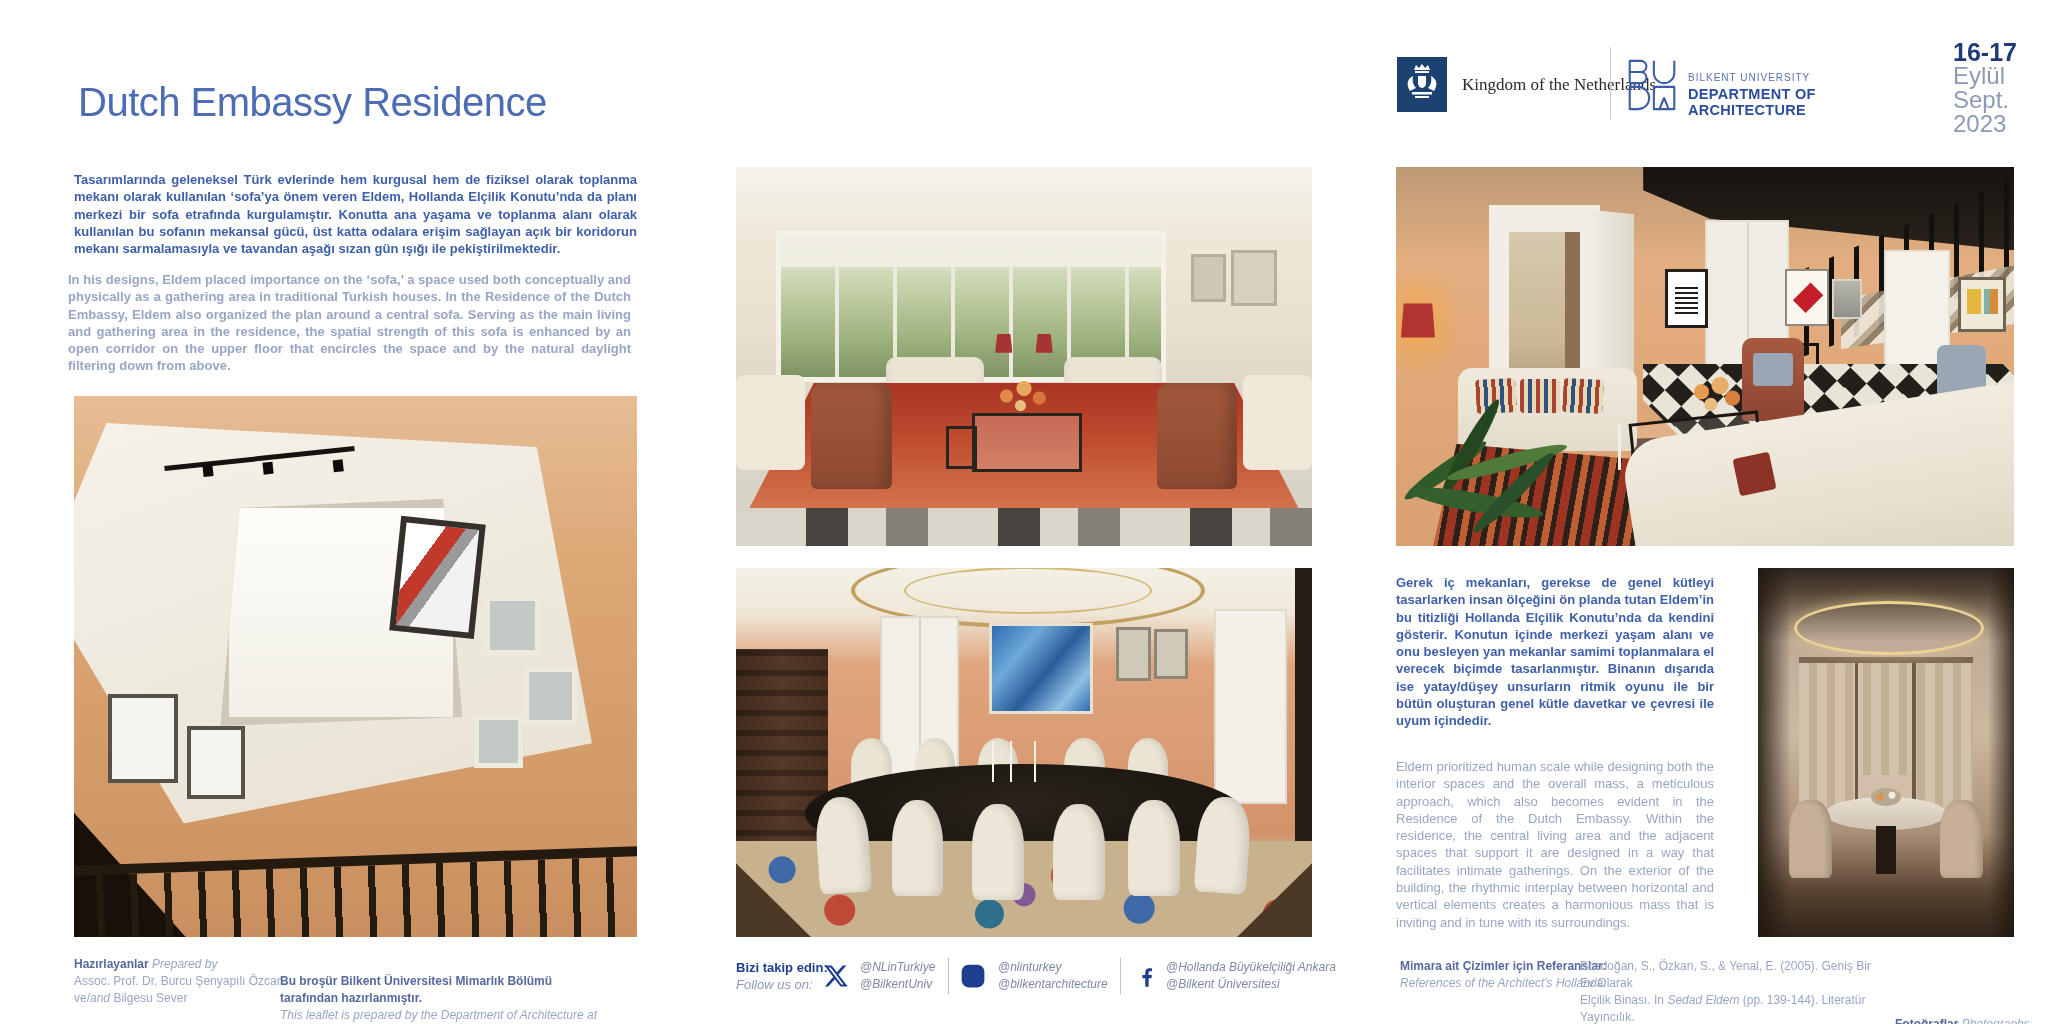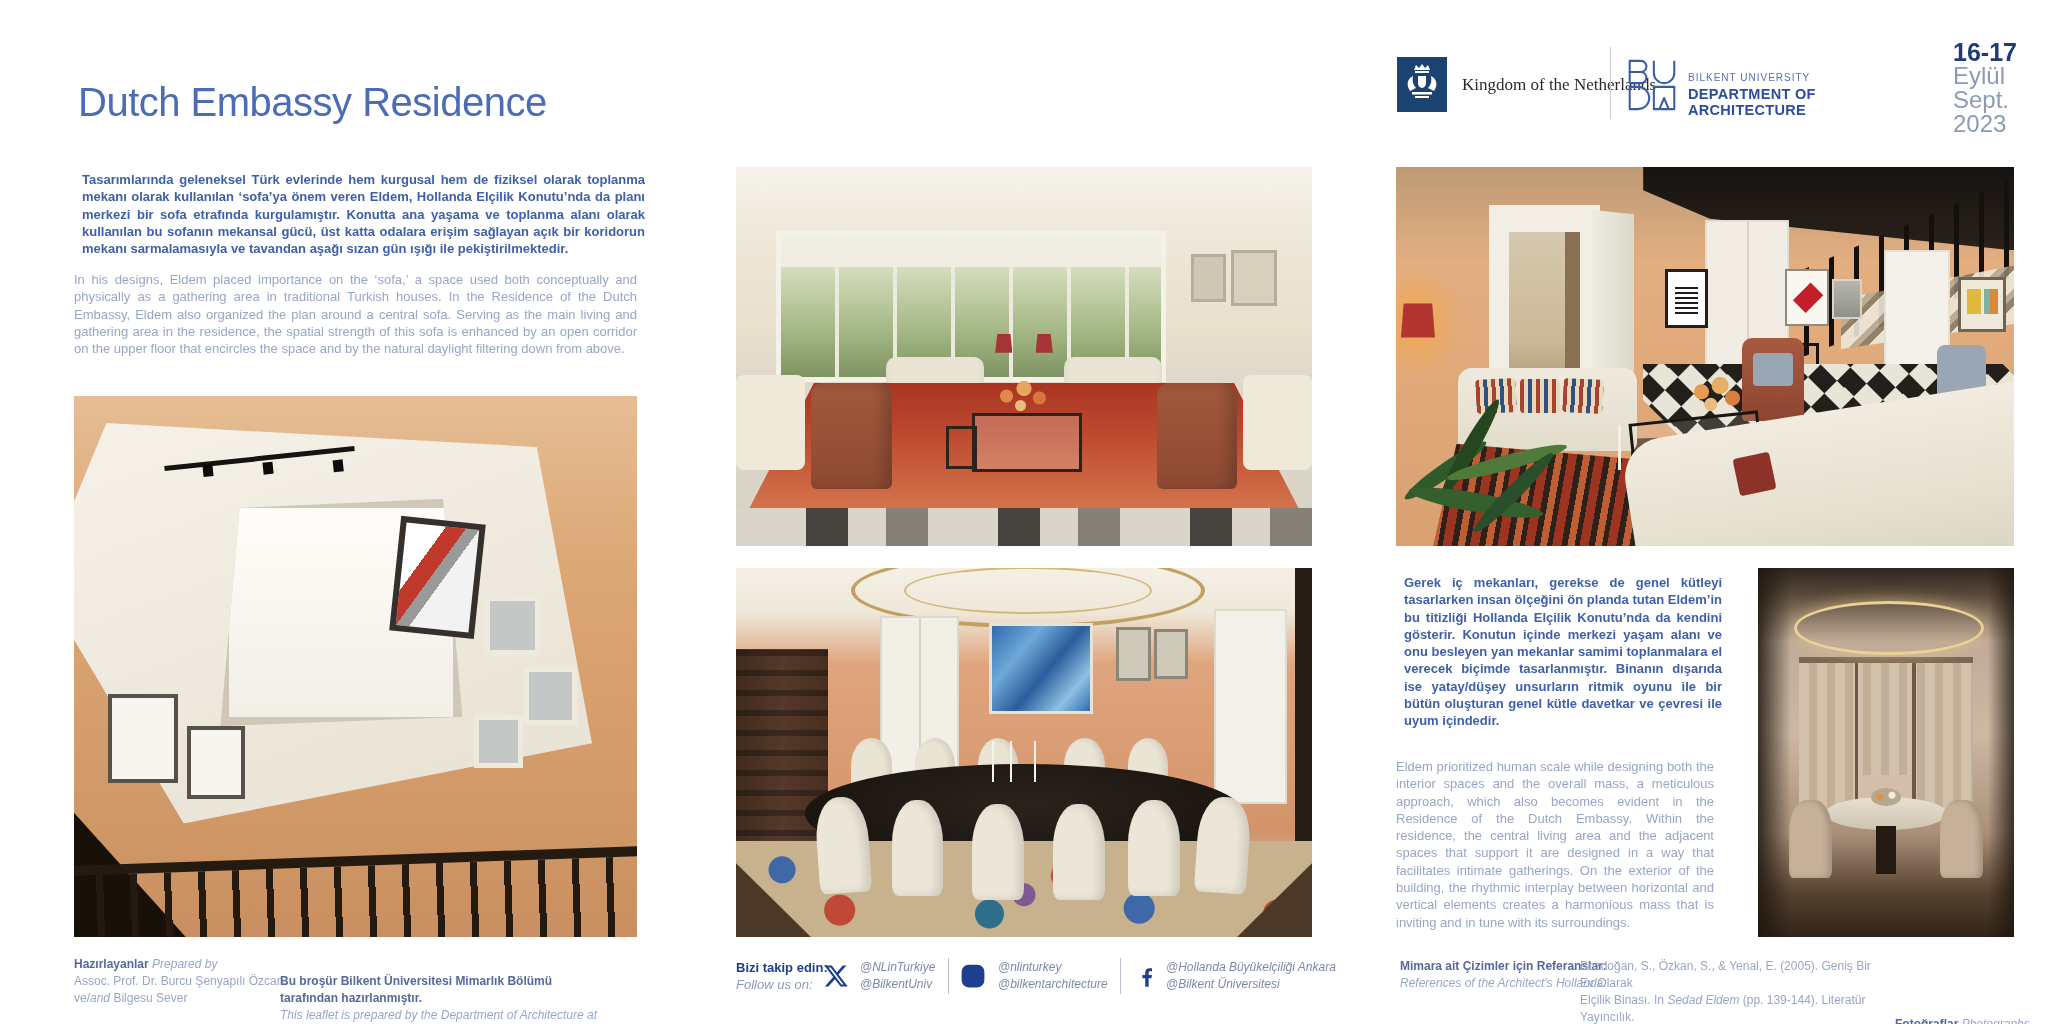--- a/index.html
+++ b/index.html
@@ -17,24 +17,24 @@
   .bu-logo{left:1626px;top:57px;width:52px;height:56px;}
   .bu-small{left:1688px;top:72px;font-size:10px;letter-spacing:1px;color:#5872ae;}
   .bu-dept1{left:1688px;top:86px;font-size:14.5px;line-height:16px;font-weight:700;color:#2b4d9b;letter-spacing:.3px;}
   .bu-dept2{left:1688px;top:102px;font-size:14.5px;line-height:16px;font-weight:700;color:#2b4d9b;letter-spacing:.3px;}
   .date-block{left:1953px;top:40px;width:90px;}
   .date-days{font-size:25px;line-height:24px;font-weight:700;color:#203a78;}
   .date-sub{font-size:24px;line-height:24px;font-weight:400;color:#8d9ab6;}
 
   
   .para{text-align:justify;font-size:13px;line-height:17.3px;}
-  .tr-text{color:#3e5fa9;font-weight:700;margin-left:8px;}
+  .tr-text{color:#3e5fa9;font-weight:700;}
   .en-text{color:#98a6c5;font-weight:400;}
   .para-tr-left{left:74px;top:171px;width:563px;}
-  .para-en-left{left:74px;top:271px;width:563px;}
+  .para-en-left{left:68px;top:271px;width:563px;font-weight:bold;}
   .para-tr-right{left:1396px;top:574px;width:318px;}
   .para-en-right{left:1396px;top:758px;width:318px;}
 
   
   .ft{font-size:12px;line-height:17px;color:#98a6c5;}
   .ft b{color:#55699f;}
   .ft i{font-style:italic;}
   .credits-col1{left:74px;top:956px;width:210px;}
   .credits-col2{left:280px;top:973px;width:330px;}
   .refs-label{left:1400px;top:958px;width:215px;}

